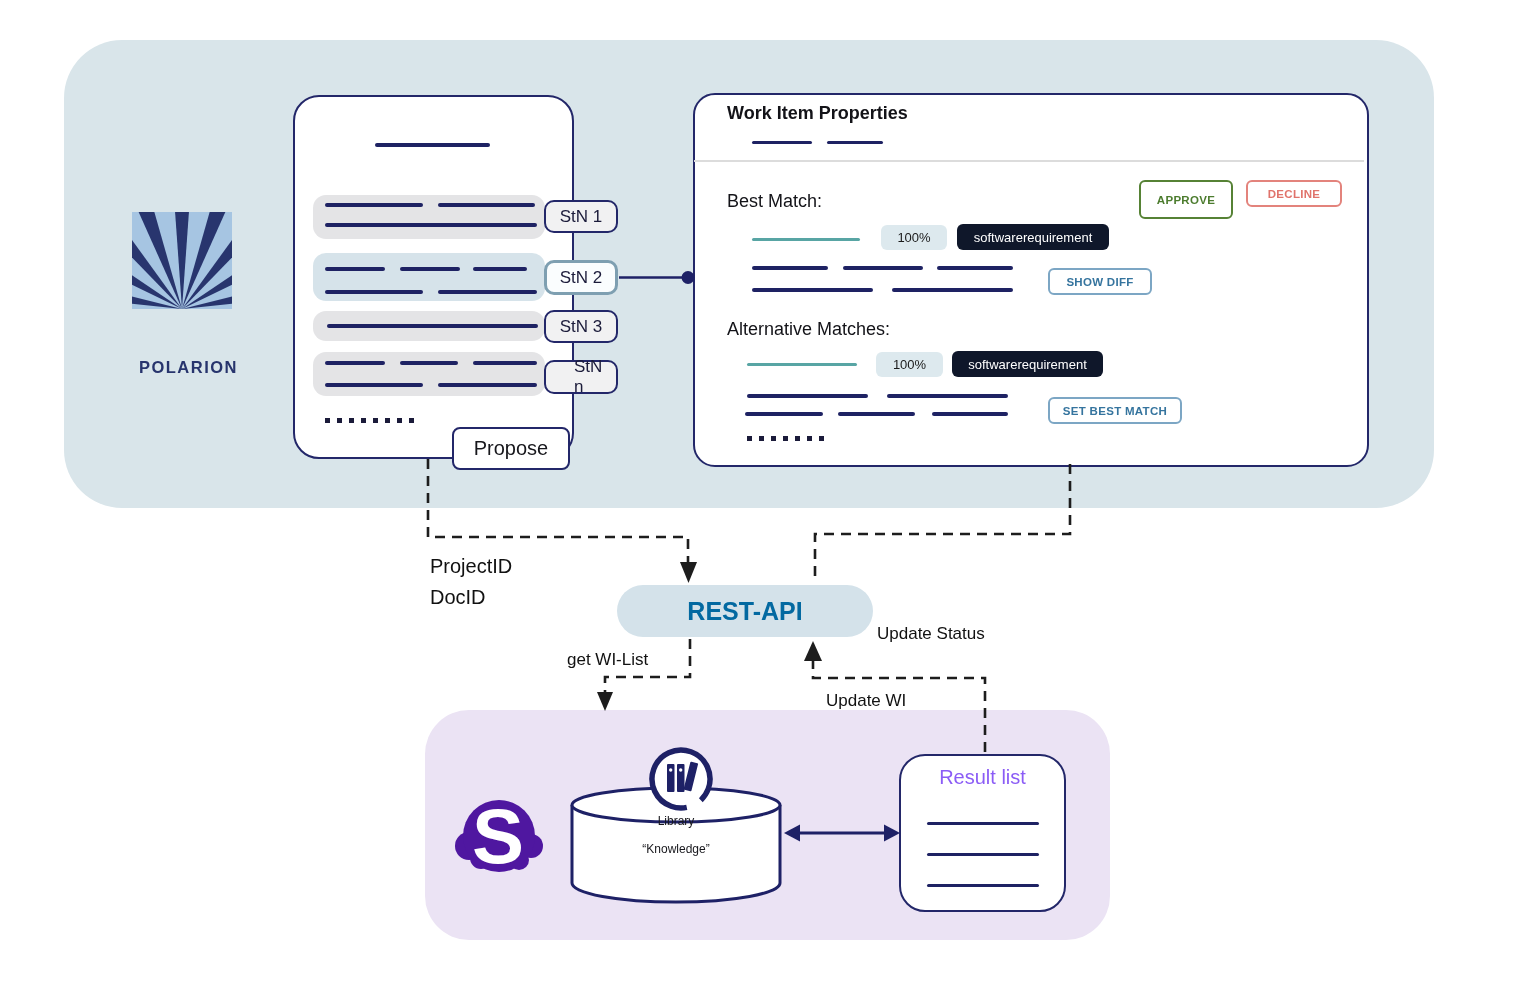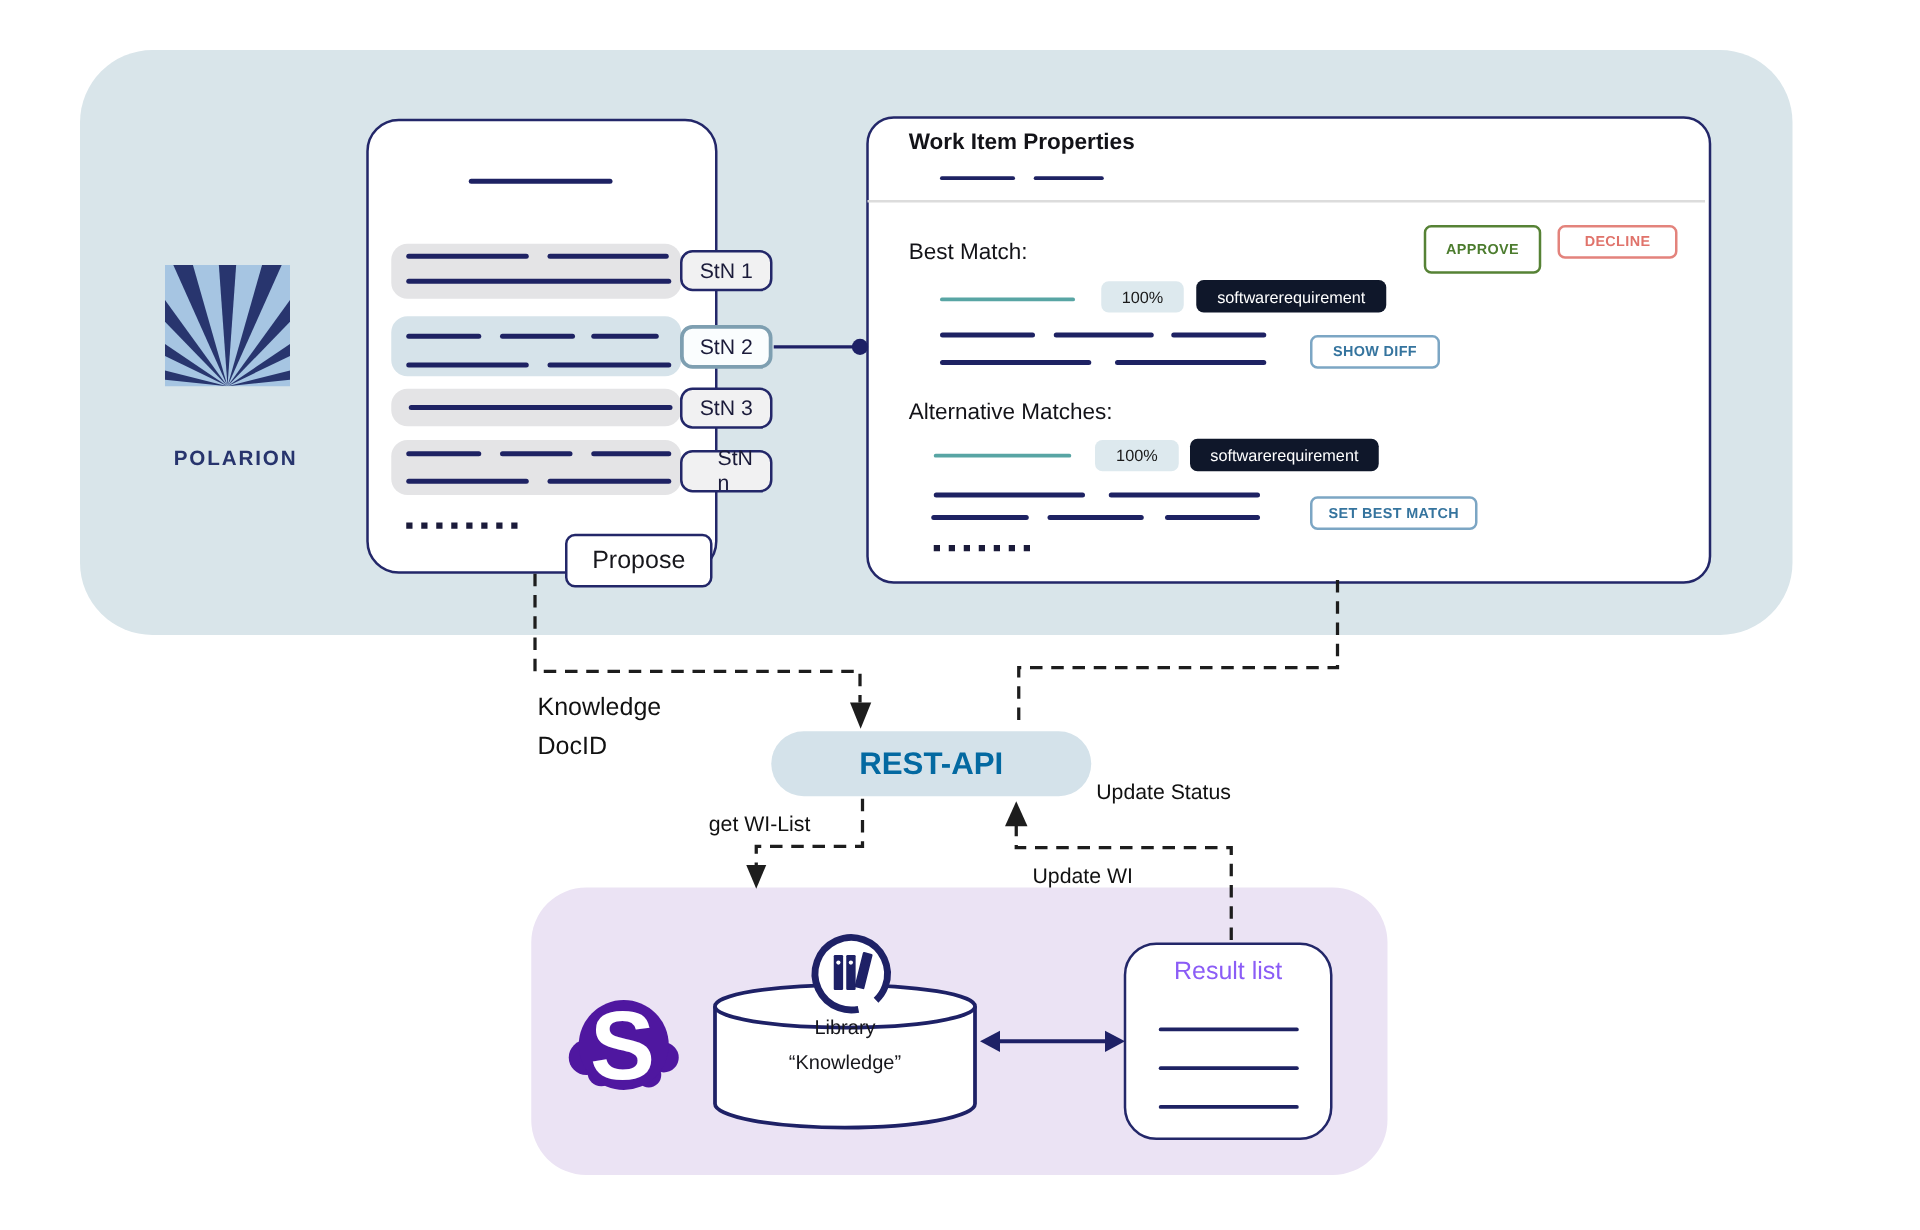--- a/index.html
+++ b/index.html
@@ -44,21 +44,21 @@
   .btn-blue{border:2px solid #7ca6c4;color:#35749e;}
   .badge{position:absolute;background:#dde9ee;border-radius:6px;display:flex;align-items:center;
     justify-content:center;font-size:13px;color:#1b1b1b;}
   .type-tag{position:absolute;background:#0f172a;border-radius:6px;display:flex;align-items:center;
     justify-content:center;font-size:13px;color:#ffffff;}
   
   .flow-label{position:absolute;color:#111;font-weight:500;}
   .rest-pill{left:617px;top:585px;width:256px;height:52px;background:#d4e2ea;border-radius:26px;
     display:flex;align-items:center;justify-content:center;font-size:25px;font-weight:bold;color:#0369a1;}
   
-  .cyl-text{position:absolute;left:568px;width:216px;text-align:center;font-size:16px;color:#17171c;}
+  .cyl-text{position:absolute;left:568px;width:216px;text-align:center;font-size:12px;color:#17171c;}
   .result-card{left:899px;top:754px;width:167px;height:158px;background:#fff;border:2.5px solid #232769;
     border-radius:26px;box-sizing:border-box;}
   .result-title{left:899px;top:766px;width:167px;text-align:center;font-size:20px;color:#8b5cf6;}
   svg{display:block;}
   .overlay{left:0;top:0;pointer-events:none;}
 </style>
 </head>
 <body>
 
 <div class="abs env-blue"></div>
@@ -163,21 +163,21 @@
 <div class="dotrow" style="left:747px;top:436px;">
   <span class="dot"></span>
     <span class="dot"></span>
     <span class="dot"></span>
     <span class="dot"></span>
   <span class="dot"></span>
     <span class="dot"></span>
     <span class="dot"></span>
 </div>
 
-<div class="flow-label" style="left:430px;top:555px;font-size:20px;">Knowledge</div>
+<div class="flow-label" style="left:430px;top:555px;font-size:20px;">ProjectID</div>
 <div class="flow-label" style="left:430px;top:586px;font-size:20px;">DocID</div>
 <div class="abs rest-pill">REST-API</div>
 <div class="flow-label" style="left:567px;top:650px;font-size:17px;">get WI-List</div>
 <div class="flow-label" style="left:877px;top:624px;font-size:17px;">Update Status</div>
 <div class="flow-label" style="left:826px;top:650px;font-size:17px;margin-top:41px;">Update WI</div>
 
 <svg class="abs" style="left:445px;top:788px;" width="105" height="96" viewBox="0 0 105 96">
   <g fill="#4f17a0">
     <circle cx="24" cy="58" r="14"></circle>
     <circle cx="36" cy="70" r="11"></circle>

